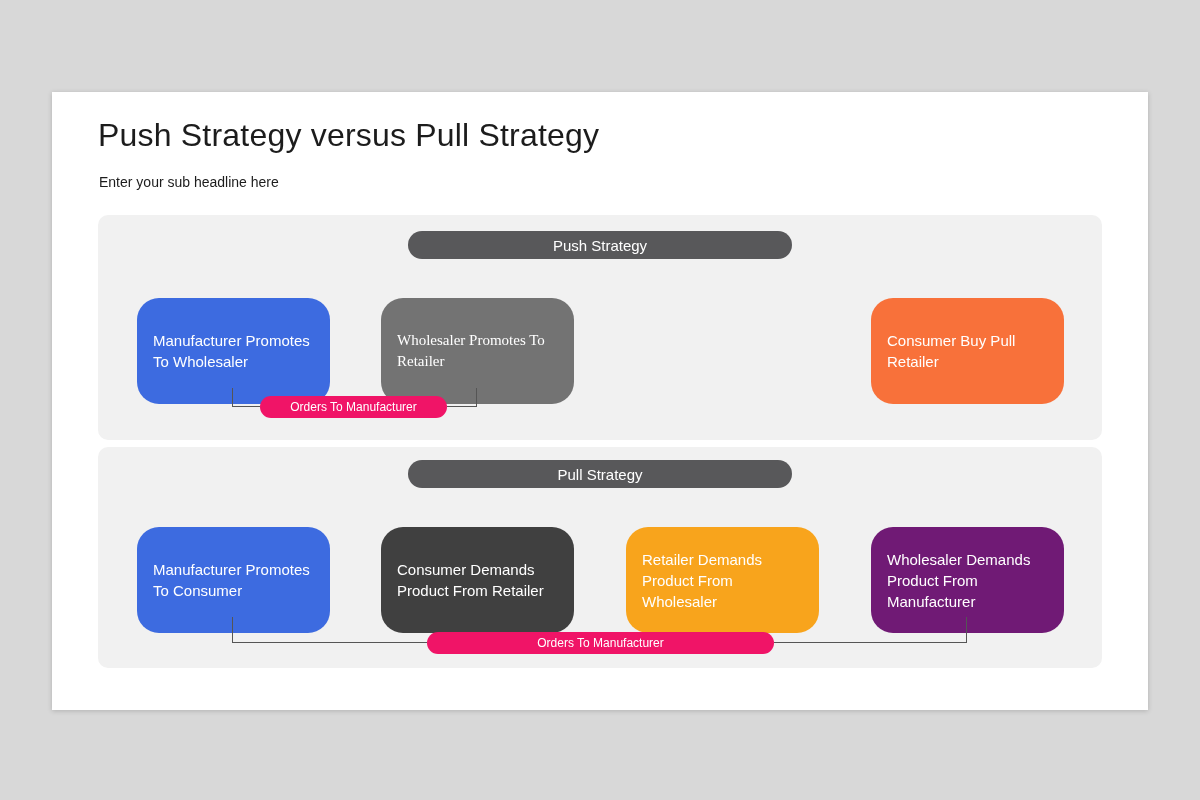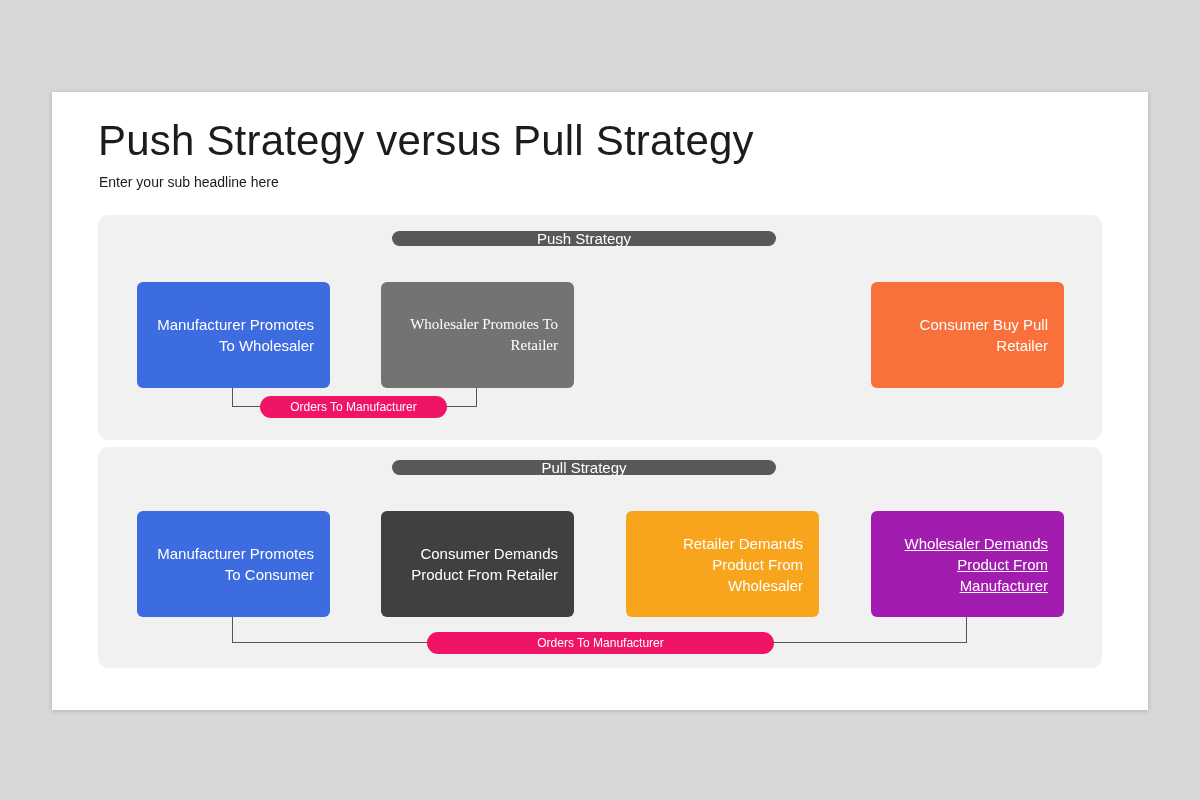--- a/index.html
+++ b/index.html
@@ -10,44 +10,44 @@
     overflow:hidden;
     background:#d8d8d8;
   }
   .slide {
     position:absolute; left:52px; top:92px; width:1096px; height:618px;
     background:#ffffff;
     box-shadow:0 1px 5px rgba(0,0,0,.18);
   }
   .title {
     position:absolute; left:46px; top:25px;
-    font-size:42px; font-weight:500; color:#1c1c1c; letter-spacing:.2px;
+    font-size:32px; font-weight:500; color:#1c1c1c; letter-spacing:.2px;
   }
   .subtitle {
     position:absolute; left:47px; top:82px;
     font-size:14px; color:#1c1c1c;
   }
   .panel {
     position:absolute; left:46px; width:1004px;
     background:#f1f1f1; border-radius:10px;
   }
   .panel.push { top:123px; height:225px; }
   .panel.pull { top:355px; height:221px; }
   .header-pill {
-    position:absolute; left:294px; width:384px; height:15px;
+    position:absolute; left:310px; width:384px; height:28px;
     border-radius:16px; color:#ffffff; font-size:15px;
     display:flex; align-items:center; justify-content:center;
   }
   .panel.push .header-pill { top:16px; }
   .panel.pull .header-pill { top:13px; }
   .box {
-    position:absolute; width:193px; height:106px; border-radius:6px;
+    position:absolute; width:193px; height:106px; border-radius:22px;
     color:#ffffff; font-size:15px; line-height:1.4;
     display:flex; align-items:center; justify-content:center;
-    text-align:right; padding:8px 16px;
+    text-align:left; padding:8px 16px;margin-top:16px;
   }
   .panel.push .box { top:67px; }
   .panel.pull .box { top:64px; }
   .box.b1 { left:39px; }
   .box.b2 { left:283px; }
   .box.b3 { left:528px; }
   .box.b4 { left:773px; }
   .lshape { position:absolute; }
   .l-left  { border-left:1.5px solid #555555; border-bottom:1.5px solid #555555; }
   .l-right { border-right:1.5px solid #555555; border-bottom:1.5px solid #555555; }
@@ -83,20 +83,20 @@
     <div class="lshape l-right push-l-right"></div>
     <div class="conn-pill" style="background: rgb(240, 20, 103);">Orders To Manufacturer</div>
   </div>
 
   <div class="panel pull" style="background: rgb(241, 241, 241);">
     <div class="header-pill" style="background: rgb(88, 88, 90);">Pull Strategy</div>
 
     <div class="box b1" style="background: rgb(61, 107, 224);">Manufacturer Promotes To Consumer</div>
     <div class="box b2" style="background: #404040;">Consumer Demands Product From Retailer</div>
     <div class="box b3" style="background: rgb(248, 164, 28);">Retailer Demands Product From Wholesaler</div>
-    <div class="box b4" style="background: #a21caf; text-decoration: underline;">Wholesaler Demands Product From Manufacturer</div>
+    <div class="box b4" style="background: #701a75;">Wholesaler Demands Product From Manufacturer</div>
 
     <div class="lshape l-left pull-l-left"></div>
     <div class="lshape l-right pull-l-right"></div>
     <div class="conn-pill" style="background: rgb(240, 20, 103);">Orders To Manufacturer</div>
   </div>
 
 </div>
 
 </body></html>

